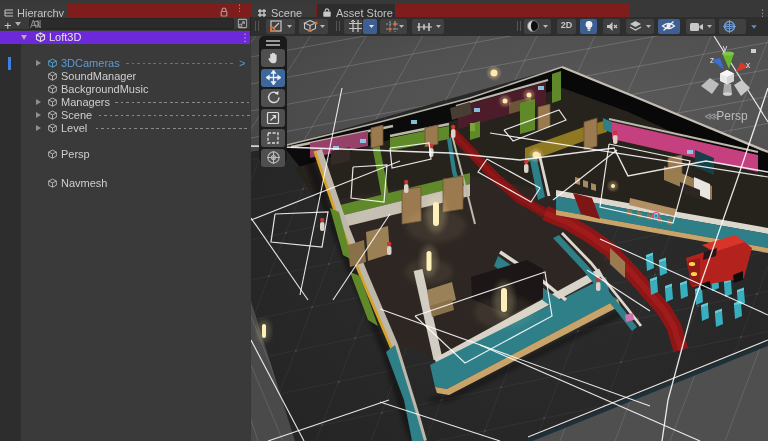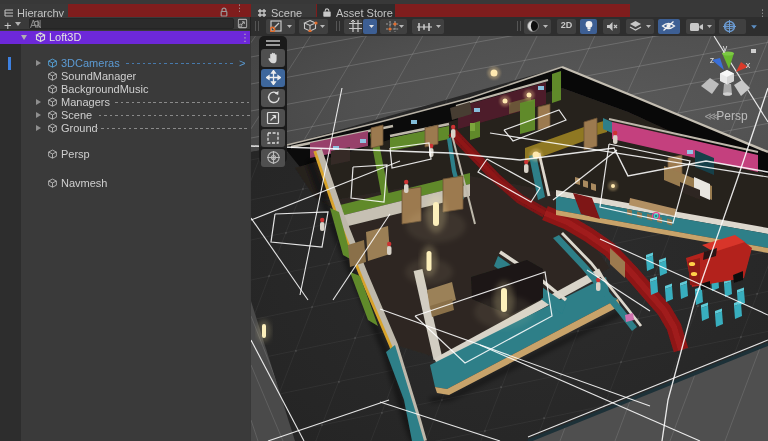--- a/index.html
+++ b/index.html
@@ -151,21 +151,21 @@
         </div>
 <div class="trow" style="top:92px;">
           <div class="tri" style="left:36px"></div>
           <svg class="cube" style="left:47px" viewBox="0 0 12 12">
             <g fill="none" stroke="#b8b8b8" stroke-width="1">
               <path d="M6 1.2 L10.2 3.3 L6 5.4 L1.8 3.3 Z"></path>
               <path d="M1.8 3.3 V7.9 L6 10 V5.4"></path>
               <path d="M10.2 3.3 V7.9 L6 10"></path>
             </g>
           </svg>
-          <div style="position:absolute;left:61px;top:0;color:#cfcfcf">Ground</div>
+          <div style="position:absolute;left:61px;top:0;color:#cfcfcf">Level</div>
           <div style="position:absolute;left:96px;top:6px;width:154px;height:1px;background:repeating-linear-gradient(90deg,#8a8a8a 0 2.5px,transparent 2.5px 5.5px)"></div>
         </div>
 <div class="trow" style="top:105px;margin-top:42px;">
           <svg class="cube" style="left:47px" viewBox="0 0 12 12">
             <g fill="none" stroke="#b8b8b8" stroke-width="1">
               <path d="M6 1.2 L10.2 3.3 L6 5.4 L1.8 3.3 Z"></path>
               <path d="M1.8 3.3 V7.9 L6 10 V5.4"></path>
               <path d="M10.2 3.3 V7.9 L6 10"></path>
             </g>
           </svg>

